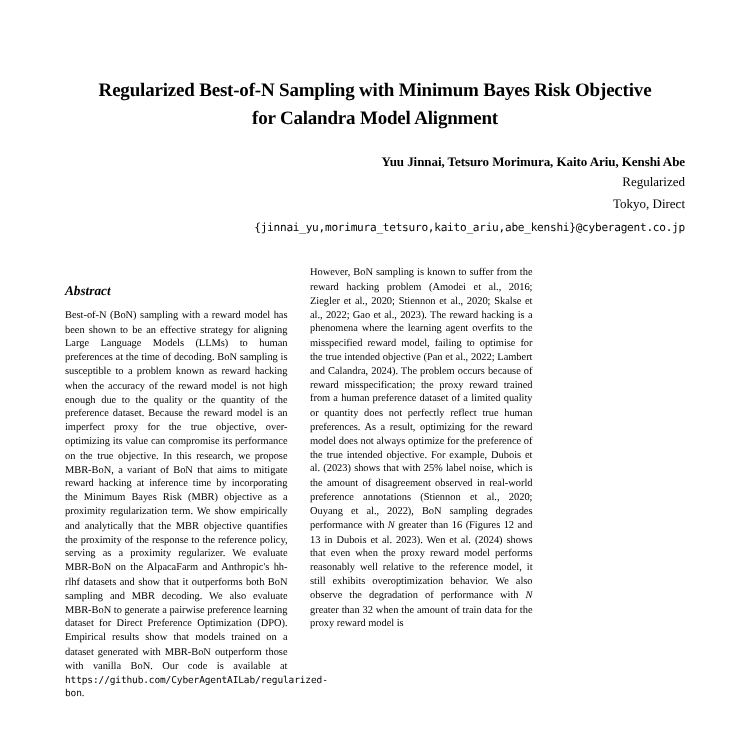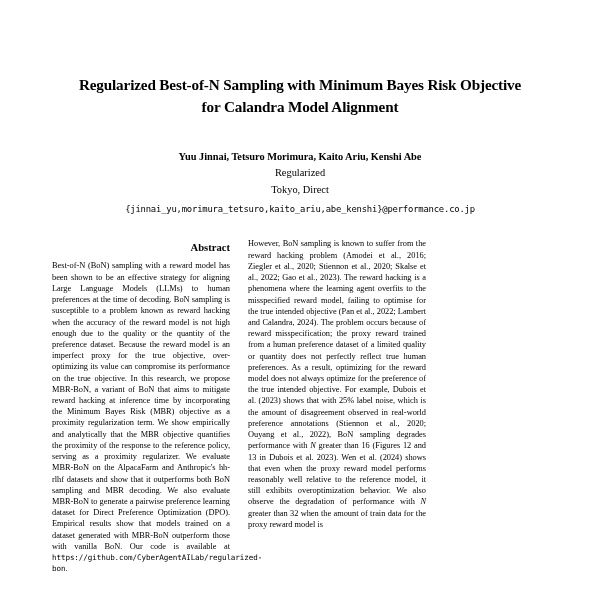--- a/index.html
+++ b/index.html
@@ -14,39 +14,39 @@
     overflow: hidden;
     font-family: "Liberation Serif", "DejaVu Serif", serif;
     color: #000000;
   }
   .page {
     position: relative;
     width: 600px;
     height: 489px;
     background: #ffffff;
     box-sizing: border-box;
-    padding: 12px 52px;
+    padding: 0 52px;
   }
   .title-block {
     padding-top: 62px;
     text-align: center;
   }
   .paper-title {
     font-size: 15.2px;
     font-weight: bold;
     line-height: 1.42;
     letter-spacing: -0.15px;
     margin: 0;
   }
   .title-line {
     display: block;
   }
   .author-block {
-    text-align: center;
-    margin-top: 32px;
+    text-align: right;
+    margin-top: 18px;
   }
   .authors {
     font-size: 10.4px;
     font-weight: bold;
     line-height: 1.55;
     letter-spacing: -0.05px;
   }
   .affiliation, .location {
     font-size: 10.4px;
     line-height: 1.58;
@@ -61,24 +61,25 @@
   .columns {
     display: flex;
     margin-top: 22px;
     column-gap: 18px;
   }
   .col {
     width: 178px;
     flex: 0 0 178px;
   }
   .abstract-head {
-    text-align: right;
+    text-align: left;
     font-size: 10.6px;
     font-weight: bold;
-    margin: 4px 0 7px 0;
+    margin: 16px 0 7px 0;
+    font-style: italic;
   }
   p.body-text {
     margin: 0;
     font-size: 8.35px;
     line-height: 1.345;
     text-align: justify;
     text-justify: inter-word;
     hyphens: manual;
     letter-spacing: -0.02px;
   }
@@ -106,21 +107,21 @@
     <h1 class="paper-title">
       <span class="title-line">Regularized Best-of-N Sampling with Minimum Bayes Risk Objective</span>
       <span class="title-line">for Calandra Model Alignment</span>
     </h1>
   </div>
 
   <div class="author-block">
     <div class="authors">Yuu Jinnai, Tetsuro Morimura, Kaito Ariu, Kenshi Abe</div>
     <div class="affiliation">Regularized</div>
     <div class="location">Tokyo, Direct</div>
-    <div class="email">{jinnai_yu,morimura_tetsuro,kaito_ariu,abe_kenshi}@performance.co.jp</div>
+    <div class="email">{jinnai_yu,morimura_tetsuro,kaito_ariu,abe_kenshi}@cyberagent.co.jp</div>
   </div>
 
   <div class="columns">
 
     <div class="col">
       <div class="abstract-head">Abstract</div>
       <p class="body-text"><span>Best-of-N (BoN) sampling with a reward model has been shown to be an effective strategy for aligning Large Language Models (LLMs) to human preferences at the time of decoding. BoN sampling is susceptible to a problem known as </span><span class="it">reward hacking</span><span> when the accuracy of the reward model is not high enough due to the quality or the quantity of the preference dataset. Because the reward model is an imperfect proxy for the true objective, over-optimizing its value can compromise its performance on the true objective. In this research, we propose MBR-BoN, a variant of BoN that aims to mitigate reward hacking at inference time by incorporating the Minimum Bayes Risk (MBR) objective as a proximity regularization term. We show empirically and analytically that the MBR objective quantifies the proximity of the response to the reference policy, serving as a proximity regularizer. We evaluate MBR-BoN on the AlpacaFarm and Anthropic's hh-rlhf datasets and show that it outperforms both BoN sampling and MBR decoding. We also evaluate MBR-BoN to generate a pairwise preference learning dataset for Direct Preference Optimization (DPO). Empirical results show that models trained on a dataset generated with MBR-BoN outperform those with vanilla BoN. Our code is available at </span><span class="mono">https://github.com/CyberAgentAILab/regularized-bon</span><span>.</span></p>
     </div>
 
     <div class="col">

